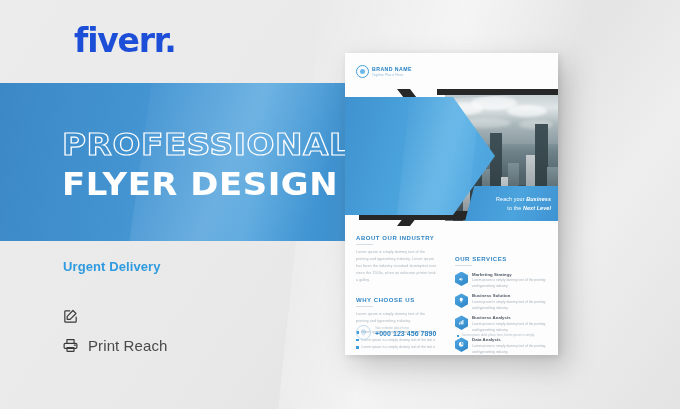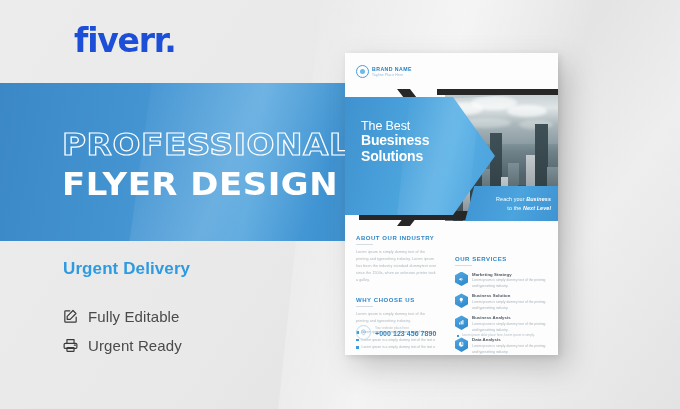--- a/index.html
+++ b/index.html
@@ -53,21 +53,21 @@
   .promo-h2{
     position:absolute;left:62px;top:168px;z-index:4;
     font-family:"DejaVu Sans", sans-serif;
     font-size:32px;line-height:1;font-weight:bold;
     letter-spacing:0.5px;color:#ffffff;
     transform:scaleX(1.06);transform-origin:left center;
     white-space:nowrap;
   }
   .promo-sub{
     position:absolute;left:63px;top:259px;z-index:4;
-    font-size:17px;font-weight:bold;color:#2e9ae0;letter-spacing:.1px;
+    font-size:13px;font-weight:bold;color:#2e9ae0;letter-spacing:.1px;
   }
   .feat-list{position:absolute;left:62px;top:302px;z-index:4;}
   .feat-row{display:flex;align-items:center;height:29px;}
   .feat-ico{width:26px;height:22px;display:flex;align-items:center;color:#3a3a3a;}
   .feat-txt{font-size:15px;color:#4a4a4a;letter-spacing:.1px;}
 
   
   .flyer-wrap{
     position:absolute;left:345px;top:53px;
     width:213px;height:302px;
@@ -195,32 +195,31 @@
   <div class="promo-sub">Urgent Delivery</div>
 
   <div class="feat-list">
     <div class="feat-row">
       <span class="feat-ico">
         <svg viewBox="0 0 24 24" width="17" height="17" fill="none" stroke="currentColor" stroke-width="1.7" stroke-linecap="round" stroke-linejoin="round">
           <path d="M20 13v6a1 1 0 0 1-1 1H5a1 1 0 0 1-1-1V5a1 1 0 0 1 1-1h6"></path>
           <path d="M15.5 3.5l4.2 4.2L11.5 16H7.3v-4.2z"></path>
         </svg>
       </span>
-      <span class="feat-txt">Fully Editable</span>
     </div>
     <div class="feat-row">
       <span class="feat-ico">
         <svg viewBox="0 0 24 24" width="17" height="17" fill="none" stroke="currentColor" stroke-width="1.7" stroke-linecap="round" stroke-linejoin="round">
           <path d="M7 9V3.6h10V9"></path>
           <rect x="3" y="9" width="18" height="7" rx="1.6"></rect>
           <rect x="7" y="15" width="10" height="5.4" rx="1"></rect>
           <path d="M17.4 11.6h1.6"></path>
         </svg>
       </span>
-      <span class="feat-txt">Urgent Ready</span>
+      <span class="feat-txt">Print Reach</span>
     </div>
   </div>
 
   <div class="flyer-wrap">
     <div class="flyer">
 
       <div class="f-logo">
         <span class="f-logo-mark">
             <i></i>
           </span>
@@ -255,25 +254,20 @@
           <div class="bldg lt" style="left:62px;width:22px;height:16px;border-radius:7px 7px 0 0;opacity:.8"></div>
         </div>
       </div>
 
       <div class="chev-black2"></div>
       <div class="chev-black"></div>
       <div class="chev-black3"></div>
 
       <div class="hero-dark-bar"></div>
       <div class="hero-blue"></div>
-      <div class="hero-tx">
-        <div class="hero-l1">The Best</div>
-        <div class="hero-l2">Buesiness</div>
-        <div class="hero-l3">Solutions</div>
-      </div>
 
       <div class="reach">
         <div><span>Reach your </span><b>Business</b></div>
         <div><span>to the </span><i>Next Level</i></div>
       </div>
 
       <div class="col-l">
         <div class="sec-h">ABOUT OUR INDUSTRY</div>
         <div class="sec-rule"></div>
         <div class="body-p">Lorem ipsum is simply dummy text of the printing and typesetting industry. Lorem ipsum has been the industry standard dummytext ever since the 1500s, when an unknown printer took a galley.</div>

